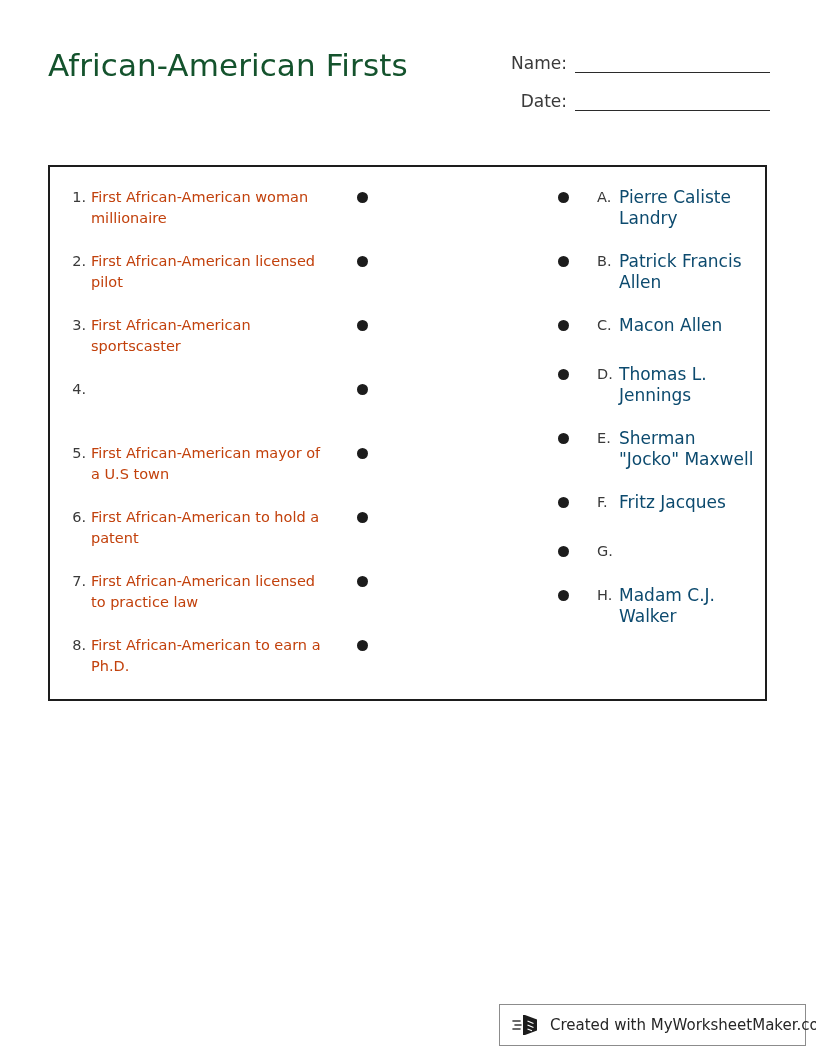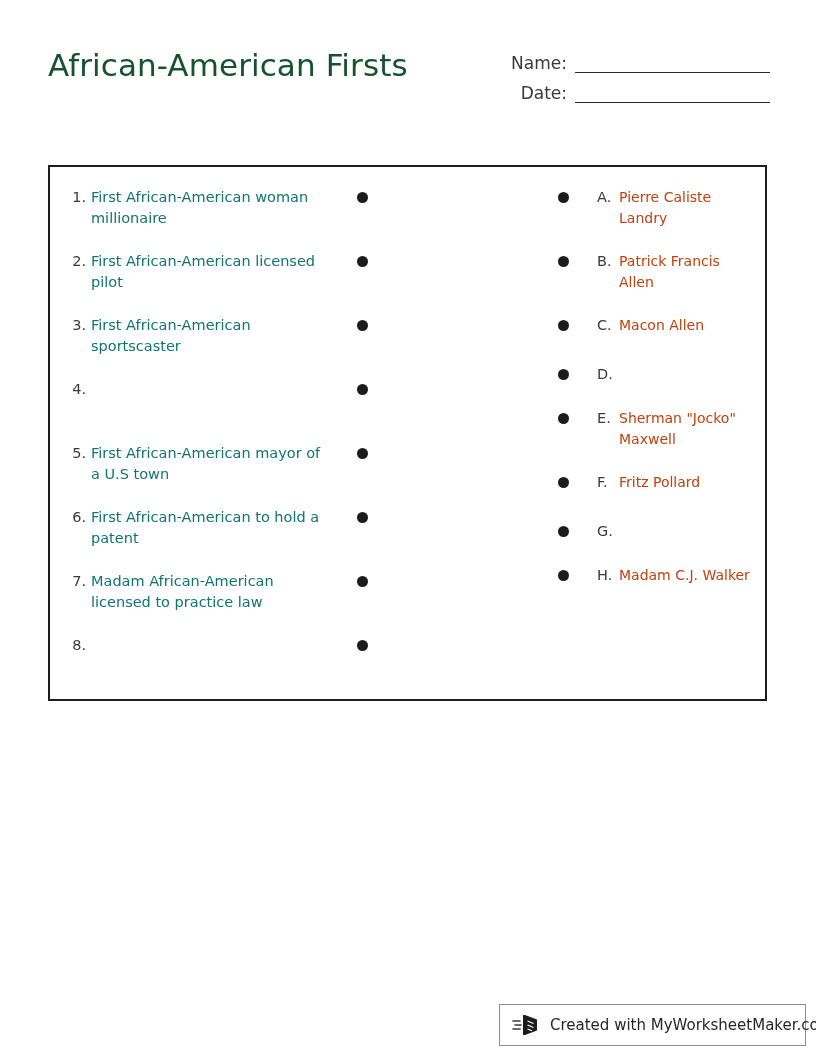--- a/index.html
+++ b/index.html
@@ -33,21 +33,21 @@
     letter-spacing: 0.1px;
     white-space: nowrap;
   }
   .field-row {
     position: absolute;
     display: flex;
     align-items: center;
     height: 26px;
   }
   #name-row { left: 470px; top: 50px; width: 300px; }
-  #date-row { left: 470px; top: 80px; width: 300px; }
+  #date-row { left: 470px; top: 88px; width: 300px; }
   .field-label {
     width: 105px;
     text-align: right;
     font-size: 17px;
     color: #3a3a3a;
     padding-right: 8px;
     box-sizing: border-box;
     white-space: nowrap;
   }
   .field-line {
@@ -94,21 +94,21 @@
     width: 20px;
     text-align: right;
     flex: none;
     color: #3a3a3a;
   }
   .q-text {
     font-size: 14.5px;
     line-height: 21px;
     width: 240px;
     padding-left: 5px;
-    color: #0f766e;
+    color: #c2410c;
     box-sizing: border-box;
   }
   .dot {
     display: block;
     width: 11px;
     height: 11px;
     border-radius: 50%;
     background: #1c1c1c;
     flex: none;
   }
@@ -138,25 +138,25 @@
   }
   .a-letter {
     font-size: 14.5px;
     line-height: 21px;
     width: 18px;
     margin-left: 39px;
     flex: none;
     color: #3a3a3a;
   }
   .a-text {
-    font-size: 14px;
+    font-size: 17px;
     line-height: 21px;
     width: 140px;
     padding-left: 4px;
-    color: #c2410c;
+    color: #0c4a6e;
     box-sizing: border-box;
   }
 
   
   #footer-badge {
     position: absolute;
     left: 499px;
     top: 1004px;
     width: 307px;
     height: 42px;
@@ -235,27 +235,28 @@
         </div>
         <div class="q-row">
           <span class="q-num">6.</span>
           <span class="q-text">First African-American to hold a patent</span>
           <span class="q-dot-wrap">
             <span class="dot"></span>
           </span>
         </div>
         <div class="q-row">
           <span class="q-num">7.</span>
-          <span class="q-text">Madam African-American licensed to practice law</span>
+          <span class="q-text">First African-American licensed to practice law</span>
           <span class="q-dot-wrap">
             <span class="dot"></span>
           </span>
         </div>
         <div class="q-row">
           <span class="q-num">8.</span>
+          <span class="q-text">First African-American to earn a Ph.D.</span>
           <span class="q-dot-wrap">
             <span class="dot"></span>
           </span>
         </div>
       </div>
     <div id="right-col">
         <div class="a-row" style="margin-bottom: 22px;">
           <span class="a-dot-wrap">
             <span class="dot"></span>
           </span>
@@ -274,34 +275,35 @@
             <span class="dot"></span>
           </span>
           <span class="a-letter">C.</span>
           <span class="a-text">Macon Allen</span>
         </div>
         <div class="a-row" style="margin-bottom: 22px;">
           <span class="a-dot-wrap">
             <span class="dot"></span>
           </span>
           <span class="a-letter">D.</span>
+          <span class="a-text">Thomas L. Jennings</span>
         </div>
         <div class="a-row" style="margin-bottom: 22px;">
           <span class="a-dot-wrap">
             <span class="dot"></span>
           </span>
           <span class="a-letter">E.</span>
           <span class="a-text">Sherman "Jocko" Maxwell</span>
         </div>
         <div class="a-row" style="margin-bottom: 27px;">
           <span class="a-dot-wrap">
             <span class="dot"></span>
           </span>
           <span class="a-letter">F.</span>
-          <span class="a-text">Fritz Pollard</span>
+          <span class="a-text">Fritz Jacques</span>
         </div>
         <div class="a-row" style="margin-bottom: 22px;">
           <span class="a-dot-wrap">
             <span class="dot"></span>
           </span>
           <span class="a-letter">G.</span>
         </div>
         <div class="a-row" style="margin-bottom: 27px;">
           <span class="a-dot-wrap">
             <span class="dot"></span>

